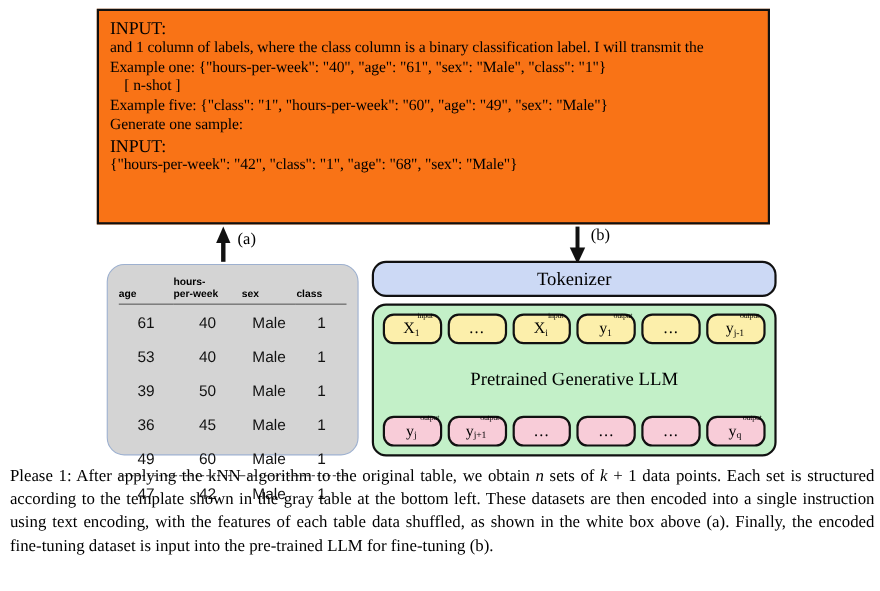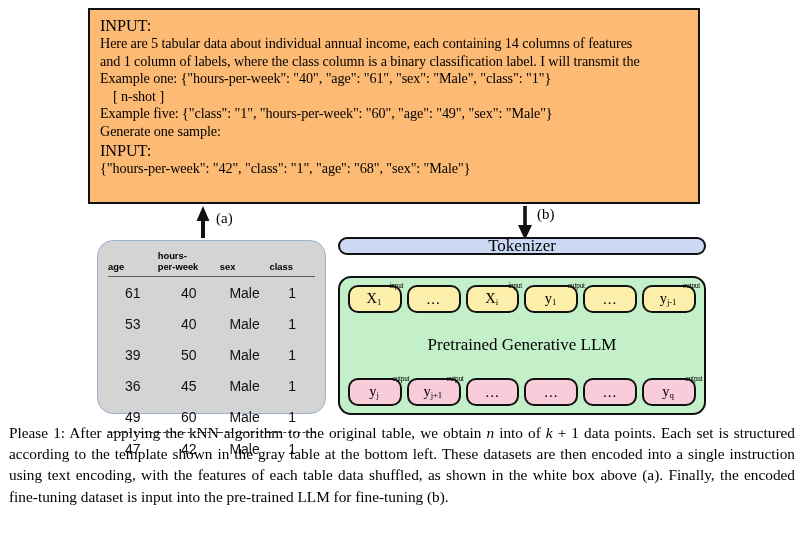--- a/index.html
+++ b/index.html
@@ -17,21 +17,21 @@
   }
 
   
   #prompt-box {
     position: absolute;
     left: 88px;
     top: 8px;
     width: 612px;
     height: 196px;
     border: 2px solid #111111;
-    background: #fdba74;
+    background: #f97316;
     box-sizing: border-box;
     padding: 6px 8px 0 10px;
   }
   .prompt-line {
     font-family: "Liberation Serif", serif;
     font-size: 14.2px;
     line-height: 17.6px;
     white-space: pre-wrap;
     letter-spacing: -0.1px;
   }
@@ -103,21 +103,21 @@
     left: 338px;
     top: 237px;
     width: 368px;
     height: 178px;
   }
   #tokenizer-box {
     position: absolute;
     left: 0;
     top: 0;
     width: 368px;
-    height: 18px;
+    height: 33px;
     background: #ccd9f5;
     border: 2.2px solid #111111;
     border-radius: 13px;
     box-sizing: border-box;
     display: flex;
     align-items: center;
     justify-content: center;
   }
   #tokenizer-label {
     font-family: "Liberation Serif", serif;
@@ -160,21 +160,21 @@
   .token.out { background: #f8ccd8; }
   .tok-sym {
     display: inline-block;
     position: relative;
     line-height: 1;
     padding-right: 2px;
   }
   .tok-sup {
     position: absolute;
     top: -8px;
-    left: 23px;
+    left: 13px;
     font-size: 7.2px;
     white-space: nowrap;
     letter-spacing: -0.2px;
   }
   .tok-sub {
     font-size: 8.8px;
     vertical-align: -2px;
     letter-spacing: -0.2px;
   }
   .tok-dots {
@@ -200,21 +200,20 @@
     text-align: justify;
     text-justify: inter-word;
   }
   .mathit { font-style: italic; }
 </style>
 </head>
 <body>
 
 <div id="prompt-box">
   <div class="prompt-line prompt-head">INPUT:</div>
-  <div class="prompt-line">Here are 5 tabular data about individual annual income, each containing 14 columns of features</div>
   <div class="prompt-line">and 1 column of labels, where the class column is a binary classification label. I will transmit the</div>
   <div class="prompt-line">Example one: {"hours-per-week": "40", "age": "61", "sex": "Male", "class": "1"}</div>
   <div class="prompt-line prompt-indent">[ n-shot ]</div>
   <div class="prompt-line">Example five: {"class": "1", "hours-per-week": "60", "age": "49", "sex": "Male"}</div>
   <div class="prompt-line">Generate one sample:</div>
   <div class="prompt-line prompt-head">INPUT:</div>
   <div class="prompt-line">{"hours-per-week": "42", "class": "1", "age": "68", "sex": "Male"}</div>
 </div>
 
 <div class="arrow-wrap" style="left:0;top:0;width:800px;height:537px;pointer-events:none;">
@@ -329,18 +328,18 @@
           <span class="tok-dots">...</span>
         </div>
         <div class="token out">
           <span class="tok-sym"><span>y</span><span class="tok-sub">q</span><span class="tok-sup">output</span></span>
         </div>
       </div>
   </div>
 </div>
 
 <div id="caption">
-  <span>Please 1:</span><span> After applying the kNN algorithm to the original table, we obtain </span><span class="mathit">n</span><span> into of </span><span class="mathit">k</span><span> + 1 data</span>
+  <span>Please 1:</span><span> After applying the kNN algorithm to the original table, we obtain </span><span class="mathit">n</span><span> sets of </span><span class="mathit">k</span><span> + 1 data</span>
   <span>points. Each set is structured according to the template shown in the gray table at the bottom left.</span>
   <span>These datasets are then encoded into a single instruction using text encoding, with the features of</span>
   <span>each table data shuffled, as shown in the white box above (a). Finally, the encoded fine-tuning dataset</span>
   <span>is input into the pre-trained LLM for fine-tuning (b).</span>
 </div>
 
 </body></html>

